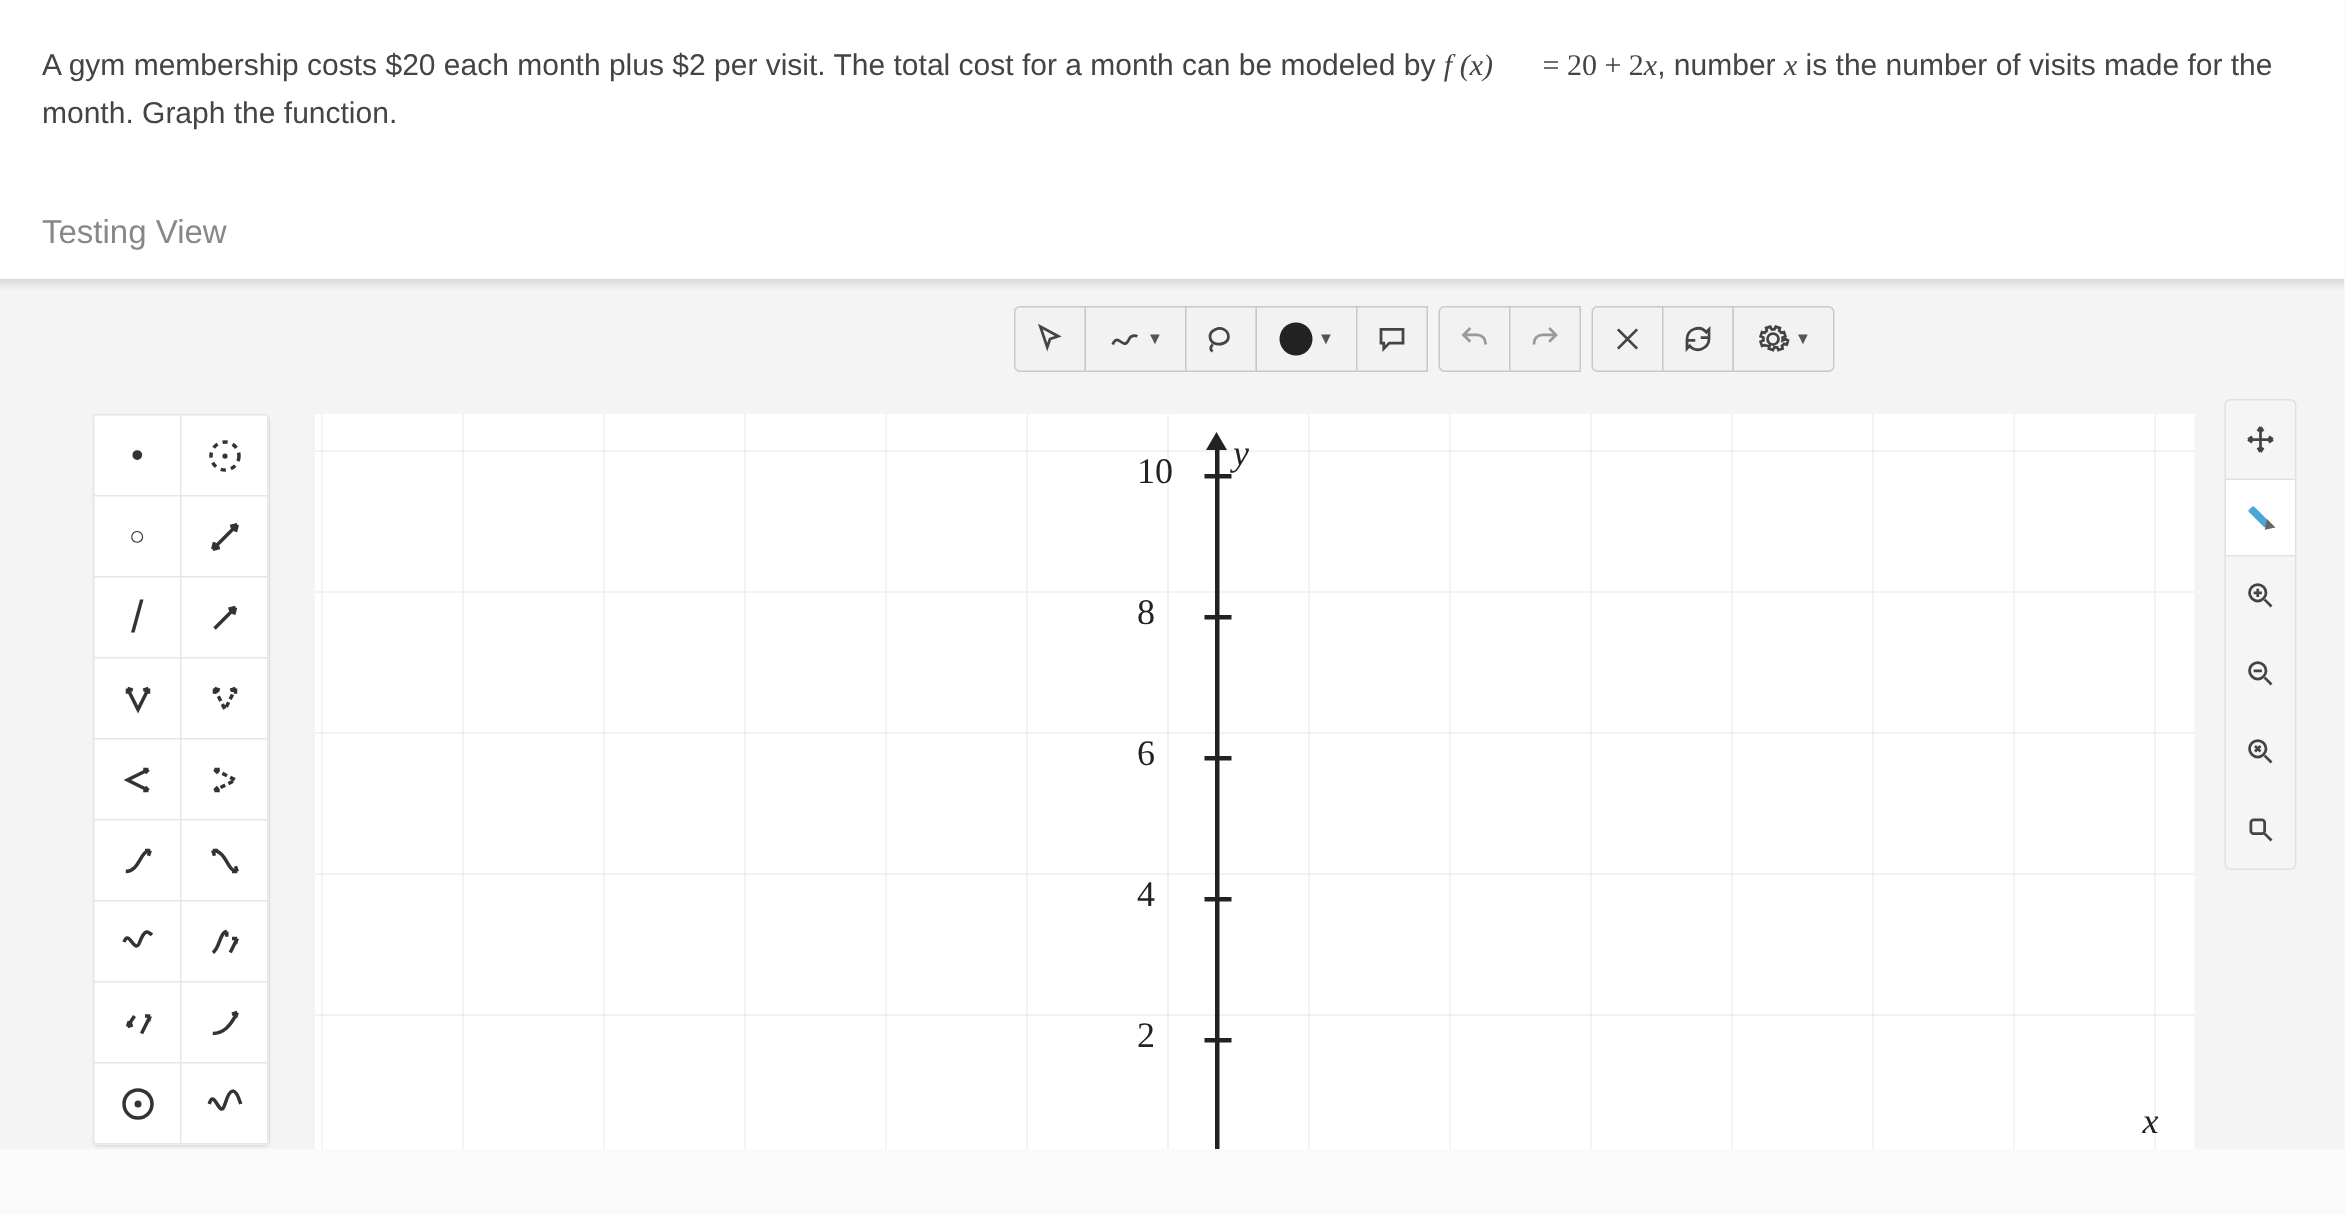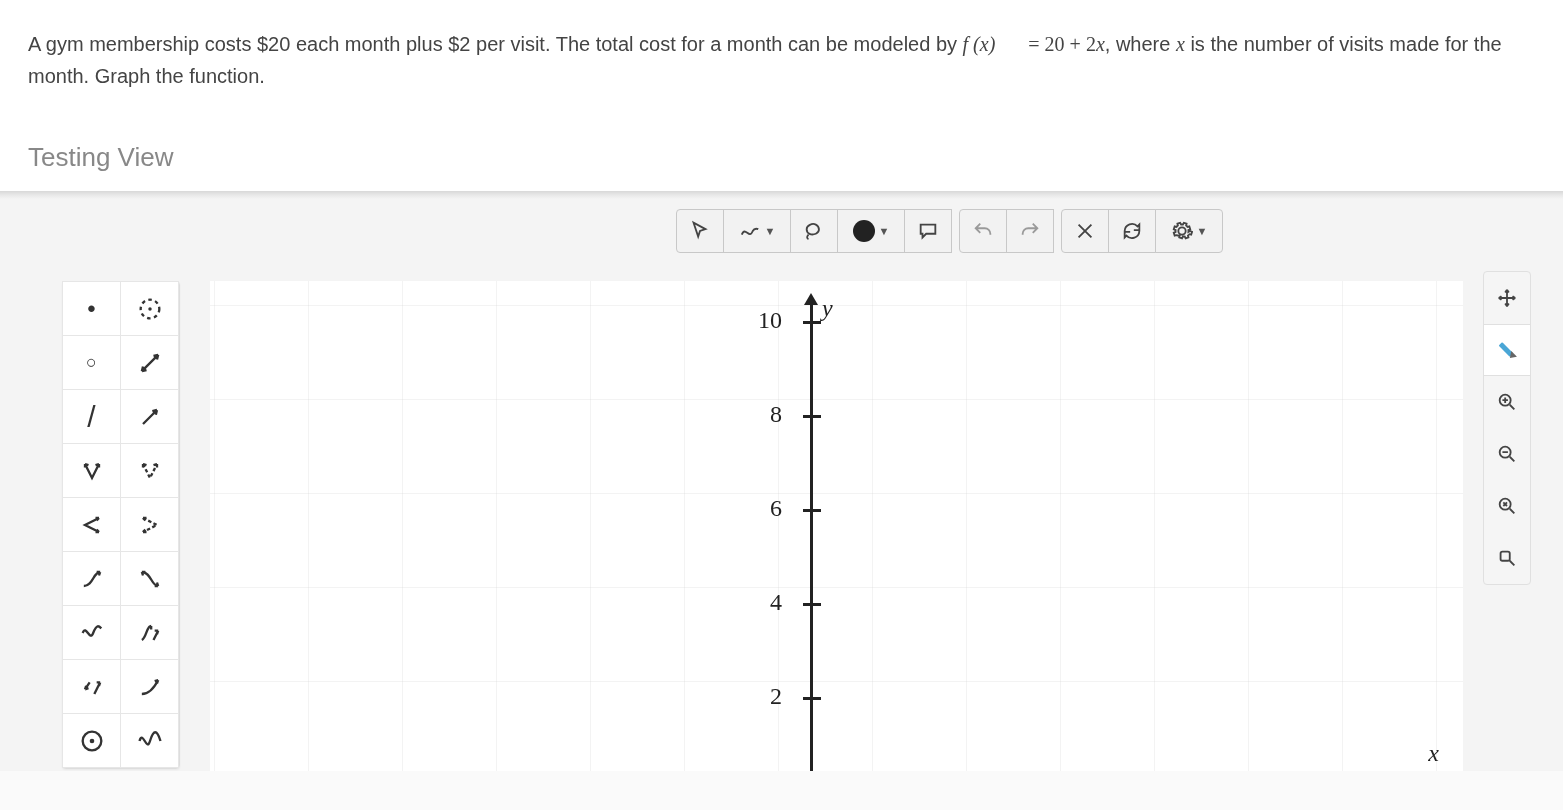--- a/index.html
+++ b/index.html
@@ -17,21 +17,21 @@
       color: #444;
       font-size: 20px;
       line-height: 1.6;
     }
     .question-area .math-fx { font-style: italic; font-family: 'Times New Roman', serif; text-align: right; }
     .question-area .math-eq { font-family: 'Times New Roman', serif; padding-left: 28px; }
     .question-area .math-x { font-style: italic; font-family: 'Times New Roman', serif; }
     .testing-view-label {
       padding: 30px 0 18px 28px;
       color: #888;
-      font-size: 26px;
+      font-size: 22px;
       background: #fff;
     }
     .workspace {
       position: relative;
       background: linear-gradient(180deg, #d8d8d8 0%, #e8e8e8 4px, #f4f4f4 8px);
       height: 580px;
     }
     
     .top-toolbar {
       position: absolute;
@@ -154,25 +154,24 @@
     }
     .tick {
       position: absolute;
       left: 593px;
       width: 18px;
       height: 3px;
       background: #222;
     }
     .tick-label {
       position: absolute;
-      left: 532px;
+      left: 548px;
       font-size: 24px;
       color: #222;
       font-family: 'Times New Roman', serif;
-      text-align: right;
       width: 40px;
     }
     .y-label {
       position: absolute;
       left: 612px;
       top: 14px;
       font-style: italic;
       font-family: 'Times New Roman', serif;
       font-size: 24px;
       color: #222;
@@ -186,21 +185,21 @@
       font-size: 24px;
       color: #222;
     }
     svg.icon { width: 22px; height: 22px; stroke: #444; stroke-width: 2; fill: none; }
     svg.icon-lg { width: 28px; height: 28px; stroke: #333; stroke-width: 2; fill: none; }
   </style>
 </head>
 <body>
 
 <div class="question-area">
-  <span>A gym membership costs $20 each month plus $2 per visit. The total cost for a month can be modeled by </span><span class="math-fx">f (x)</span><span class="math-eq"> = 20 + 2</span><span class="math-x">x</span><span>, where </span><span class="math-x">x</span><span> is the number of visits made for the month. Graph the function.</span>
+  <span>A gym membership costs $20 each month plus $2 per visit. The total cost for a month can be modeled by </span><span class="math-fx">f (x)</span><span class="math-eq"> = 20 + 2</span><span class="math-x">x</span><span>, number </span><span class="math-x">x</span><span> is the number of visits made for the month. Graph the function.</span>
 </div>
 
 <div class="testing-view-label">Testing View</div>
 
 <div class="workspace">
 
   <div class="top-toolbar">
     <div class="tool-btn">
       <svg class="icon" viewBox="0 0 24 24">
           <path d="M5 3l5 15 2-6 6-2z"></path>

